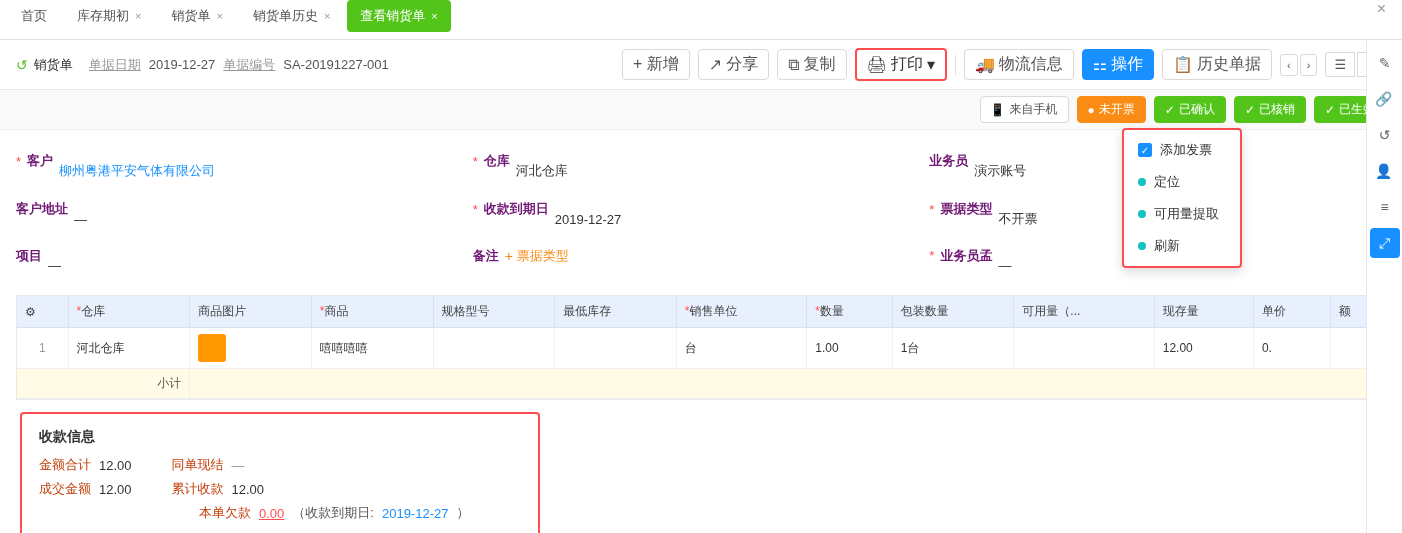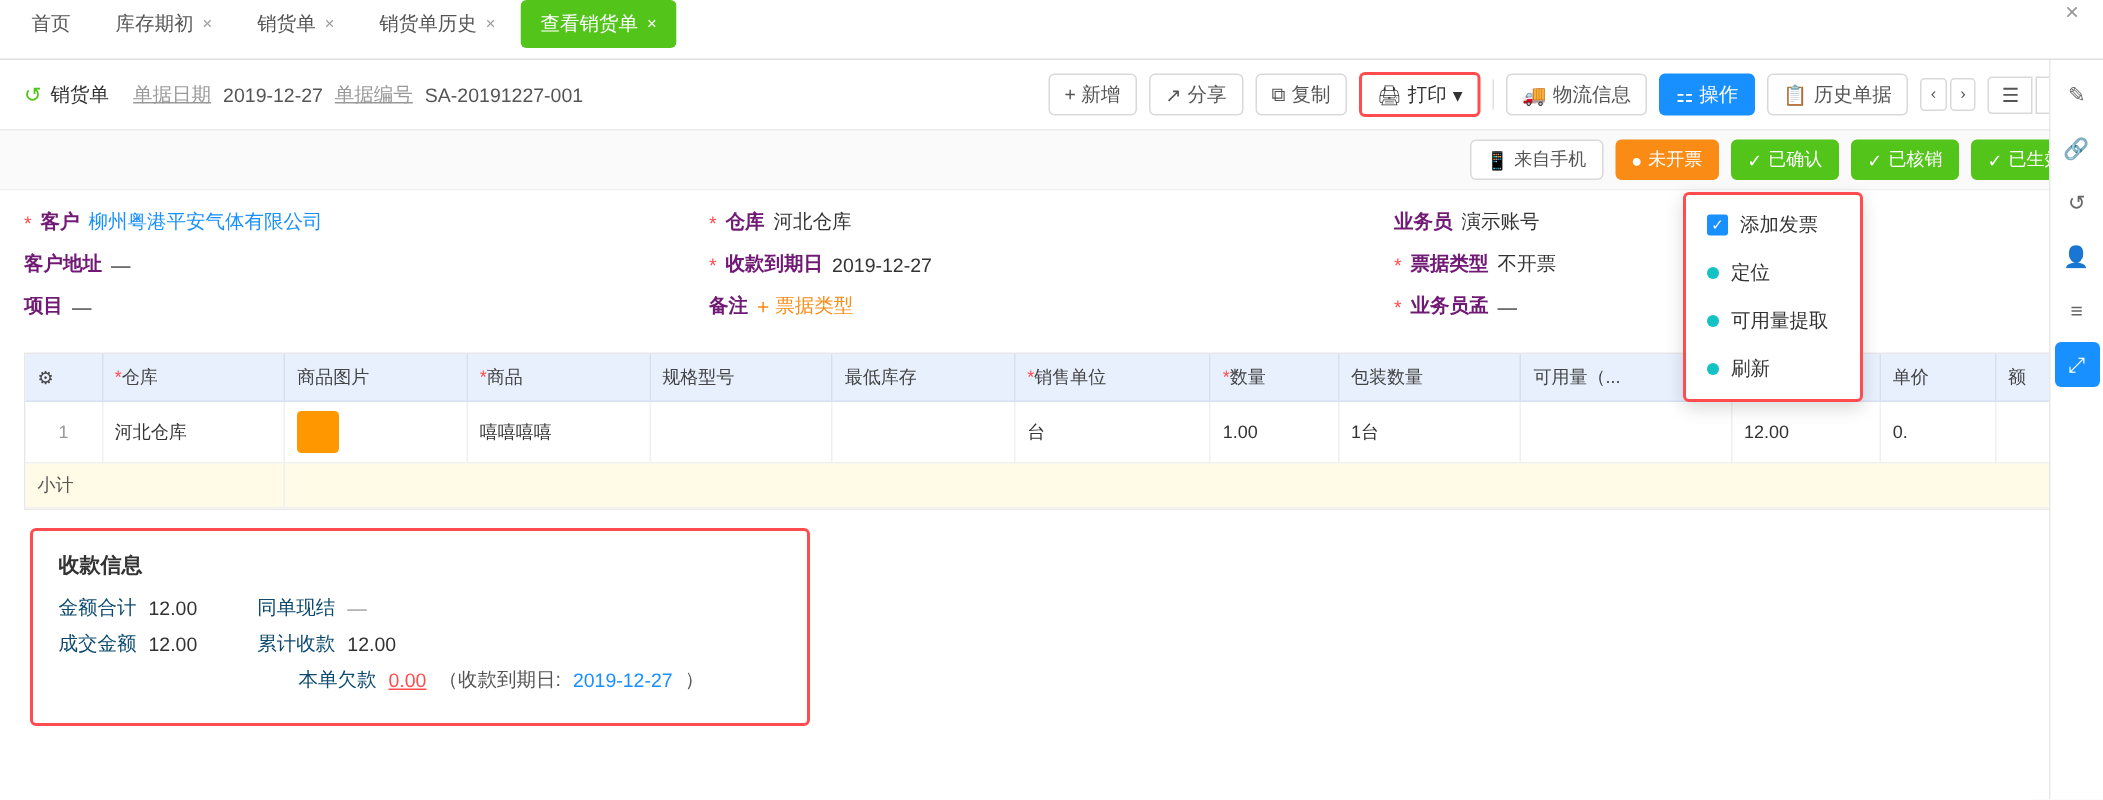--- a/index.html
+++ b/index.html
@@ -28,21 +28,21 @@
       display: flex; align-items: center; padding: 8px 16px; border-bottom: 1px solid #e8e8e8;
       gap: 16px; background: #fff;
     }
     .doc-title { display: flex; align-items: center; gap: 6px; font-weight: 500; color: #333; }
     .doc-title-icon { color: #52c41a; font-size: 14px; }
     .doc-meta { display: flex; align-items: center; gap: 8px; color: #555; font-size: 13px; }
     .doc-meta-label { color: #999; text-decoration: underline; }
     .doc-actions { margin-left: auto; display: flex; align-items: center; gap: 8px; }
     .action-btn {
       display: flex; align-items: center; gap: 4px; padding: 4px 10px; border: 1px solid #d9d9d9;
-      border-radius: 4px; cursor: pointer; font-size: 13px; background: #fff; color: #555;
+      border-radius: 4px; cursor: pointer; font-size: 16px; background: #fff; color: #555;
     }
     .action-btn.active-op { background: #1890ff; color: #fff; border-color: #1890ff; }
     .divider-v { width: 1px; height: 20px; background: #e0e0e0; }
     .nav-arrows { display: flex; gap: 2px; }
     .nav-arr { padding: 4px 6px; border: 1px solid #d9d9d9; border-radius: 3px; cursor: pointer; font-size: 11px; color: #555; }
     .view-toggle { display: flex; gap: 2px; }
     .view-btn { padding: 4px 8px; border: 1px solid #d9d9d9; cursor: pointer; color: #555; }
     .view-btn:first-child { border-radius: 3px 0 0 3px; }
     .view-btn:last-child { border-radius: 0 3px 3px 0; }
 
@@ -57,50 +57,50 @@
     }
     .status-btn.orange { background: #fa8c16; color: #fff; border-color: #fa8c16; }
     .status-btn.green { background: #52c41a; color: #fff; border-color: #52c41a; }
 
     
     .form-area { padding: 12px 16px; background: #fff; }
     .form-row { display: flex; align-items: center; gap: 0; margin-bottom: 10px; }
     .form-field { display: flex; align-items: center; gap: 6px; flex: 1; }
     .form-label { color: #701a75; white-space: nowrap; font-size: 13px; font-weight: bold; }
     .required-star { color: #ff4d4f; }
-    .form-value { color: #333; font-size: 13px; }
+    .form-value { color: #333; font-size: 13px; margin-top: 20px; }
     .form-value.link { color: #1890ff; cursor: pointer; }
     .add-note { display: flex; align-items: center; gap: 4px; color: #fa8c16; cursor: pointer; font-size: 13px; }
     .plus-icon { font-size: 14px; }
 
     
     .table-wrapper { overflow-x: auto; border: 1px solid #e8e8e8; margin: 0 16px; }
     table { width: 100%; border-collapse: collapse; font-size: 12px; }
     thead tr { background: #e8f0fe; }
     thead th {
       padding: 7px 8px; text-align: left; font-weight: 500; color: #444;
       border-right: 1px solid #d8e0f0; border-bottom: 1px solid #d8e0f0; white-space: nowrap;
     }
     thead th .col-star { color: #ff4d4f; }
     tbody tr { background: #fff; }
     tbody tr:nth-child(even) { background: #fafafa; }
     tbody td { padding: 6px 8px; border-right: 1px solid #f0f0f0; border-bottom: 1px solid #f0f0f0; color: #333; }
-    .subtotal-row td { background: #fffbe6; color: #555; }
+    .subtotal-row td { background: #fffbe6; color: #555; text-align: right; }
     .product-img { width: 28px; height: 28px; background: #ff9800; display: inline-block; border-radius: 3px; vertical-align: middle; }
     .row-num { color: #999; text-align: center; }
 
     
     .bottom-info {
       margin: 12px 20px; padding: 14px 17px; border: 2px solid #ff4d4f; border-radius: 4px;
       background: #fff; max-width: 520px;
     }
     .bottom-info-title { font-weight: bold; font-size: 14px; margin-bottom: 10px; }
     .info-row { display: flex; gap: 40px; margin-bottom: 6px; font-size: 13px; }
     .info-item { display: flex; gap: 8px; align-items: center; }
-    .info-label { color: #0c4a6e; }
+    .info-label { color: #c2410c; }
     .info-value { color: #333; font-weight: 500; }
     .info-value.red { color: #ff4d4f; text-decoration: underline; }
     .info-value.date { color: #1890ff; }
     .info-dash { color: #999; }
 
     
     .right-sidebar {
       position: absolute; right: 0; top: 0; width: 36px; height: 100%;
       background: #fff; border-left: 1px solid #e8e8e8; display: flex; flex-direction: column;
       align-items: center; padding-top: 8px; gap: 6px;

